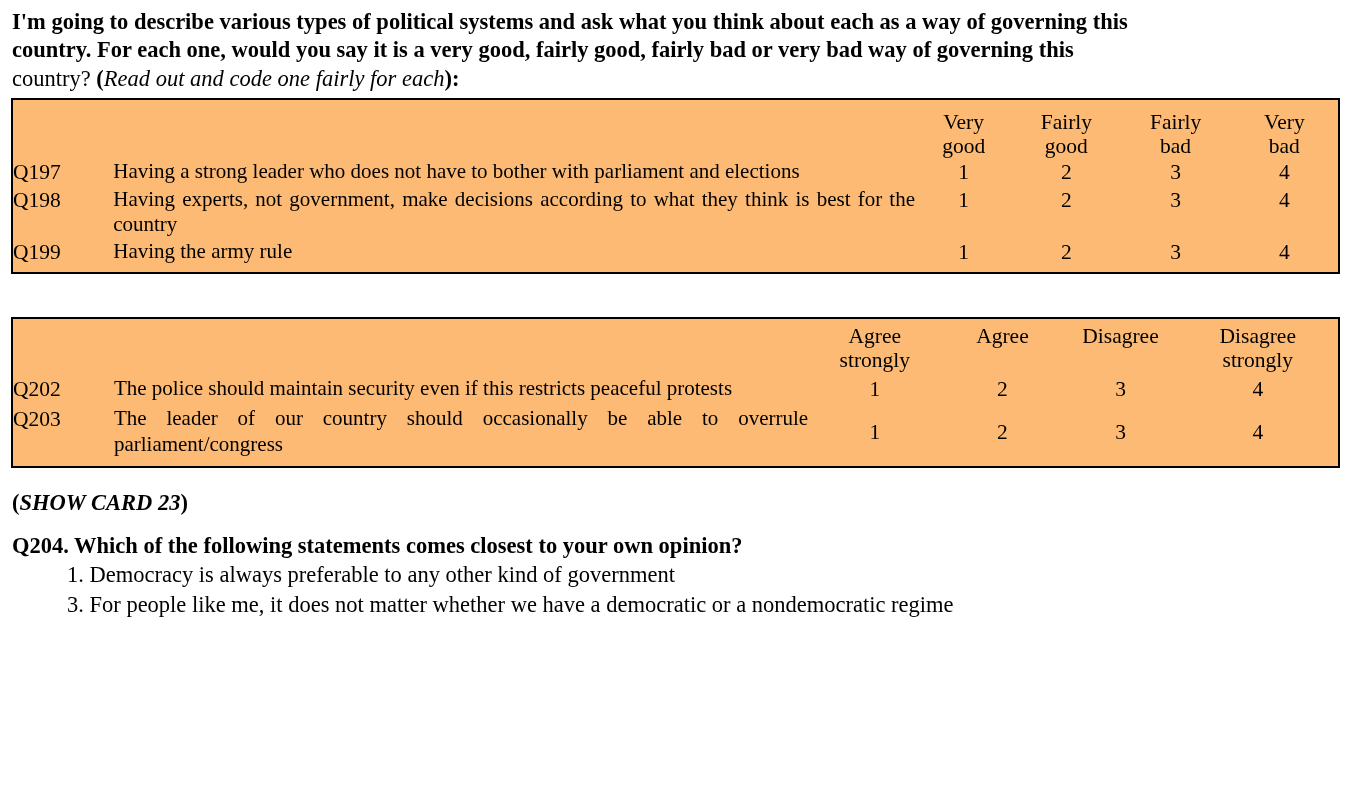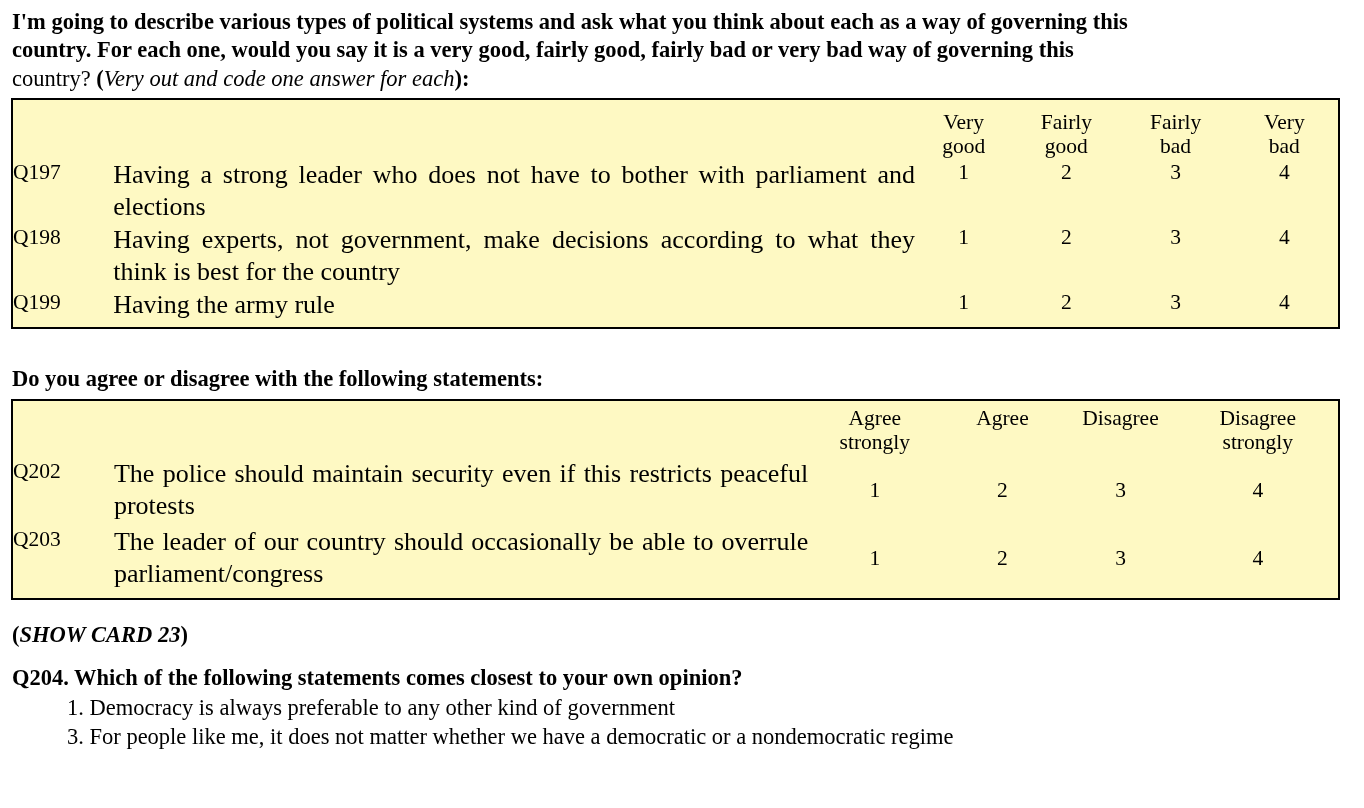--- a/index.html
+++ b/index.html
@@ -42,21 +42,21 @@
   .intro .para {
     display: block;
   }
 
   
   .qtable {
     position: relative;
     margin: 6px 24px 0 11px;
     border: 2.5px solid #000;
     box-sizing: border-box;
-    background: #fef9c3;
+    background: #fdba74;
   }
   .qtable table {
     border-collapse: collapse;
     width: 100%;
     table-layout: fixed;
   }
   .qtable td, .qtable th {
     border: 0;
     padding: 0;
     vertical-align: top;
@@ -72,21 +72,21 @@
   }
   .hdr-cell span { display: block; }
 
   .qcode {
     font-size: 21.5px;
     padding-left: 16px;
     white-space: nowrap;
     line-height: 1.23;
   }
   .qtext {
-    font-size: 26px;
+    font-size: 21px;
     text-align: justify;
     text-justify: inter-word;
     line-height: 1.23;
     padding-right: 6px;
   }
   .qtext.nojustify { text-align: left; }
   .val {
     text-align: center;
     font-size: 21.5px;
     line-height: 1.23;
@@ -152,21 +152,21 @@
   }
 </style>
 </head>
 <body>
 
 <div class="page">
 
   <div class="intro">
     <span class="para">I'm going to describe various types of political systems and ask what you think about each as a way of governing this</span>
     <span class="para">country. For each one, would you say it is a very good, fairly good, fairly bad or very bad way of governing this</span>
-    <span class="para"><span class="instr">country?</span>&nbsp;<span>(</span><span class="italic">Very out and code one answer for each</span><span>):</span></span>
+    <span class="para"><span class="instr">country?</span>&nbsp;<span>(</span><span class="italic">Read out and code one fairly for each</span><span>):</span></span>
   </div>
 
   <div class="qtable" id="table-political">
     <table>
       <colgroup>
         <col class="c-code">
           <col class="c-text">
           <col class="c-v1">
           <col class="c-v2">
           <col class="c-v3">
@@ -223,21 +223,20 @@
 
         <tr class="spacer-row">
             <td colspan="6"></td>
           </tr>
       </tbody>
     </table>
   </div>
 
   <div class="gap-before-heading"></div>
 
-  <div class="section-heading">Do you agree or disagree with the following statements:</div>
 
   <div class="qtable" id="table-agree">
     <table>
       <colgroup>
         <col class="c-code">
           <col class="c-text">
           <col class="c-v1">
           <col class="c-v2">
           <col class="c-v3">
           <col class="c-v4">

